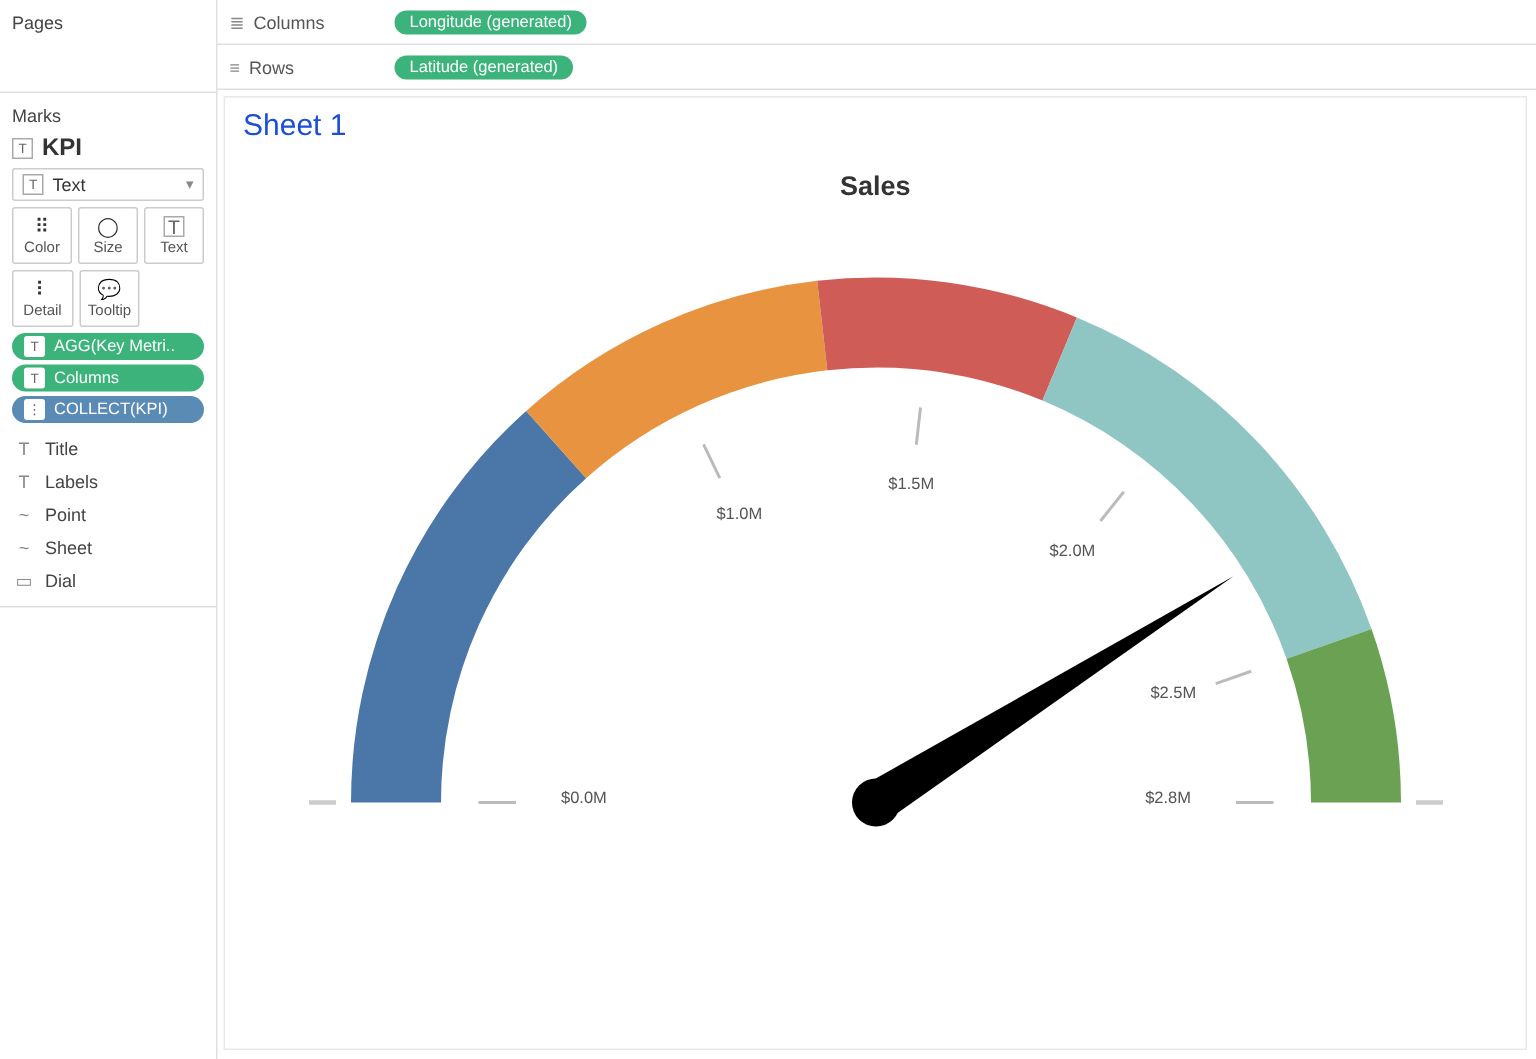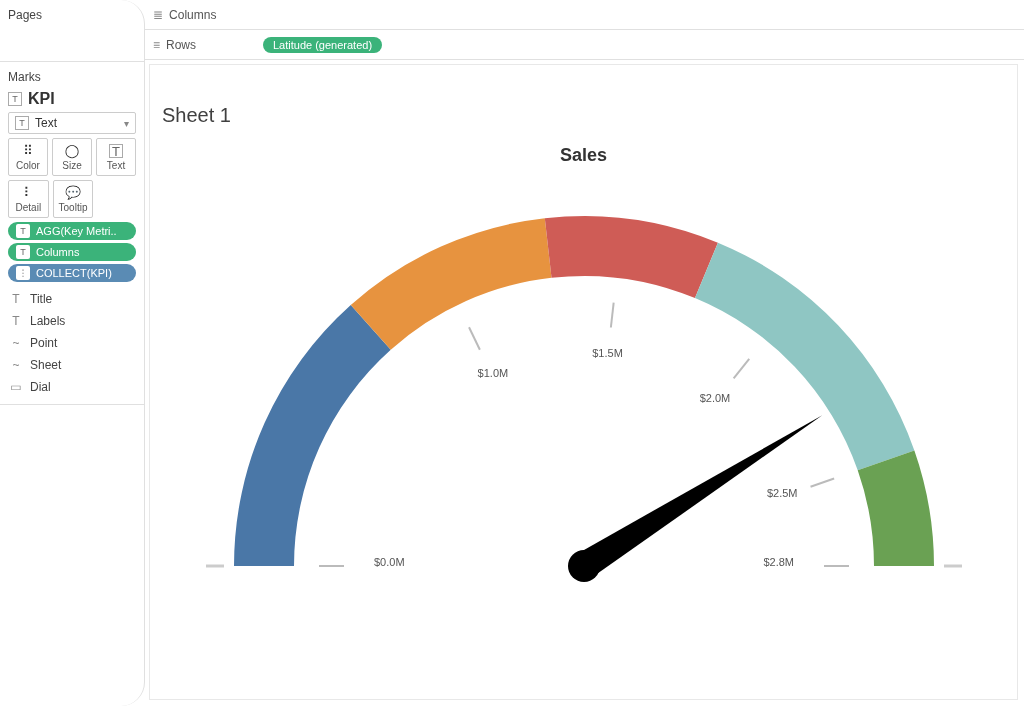--- a/index.html
+++ b/index.html
@@ -1,21 +1,21 @@
 <!DOCTYPE html>
 <html><head>
 <meta charset="utf-8">
 <style>
   * { box-sizing: border-box; font-family: -apple-system, "Segoe UI", Arial, sans-serif; }
   body { margin:0; background:#fff; color:#333; font-size:12px; }
 
   .app { display:flex; height:706px; width:1024px; }
 
   
-  .sidebar { width:145px; border-right:1px solid #e0e0e0; display:flex; flex-direction:column;border-radius:24px; }
+  .sidebar { width:145px; border-right:1px solid #e0e0e0; display:flex; flex-direction:column; }
   .sidegroup { border-bottom:1px solid #e0e0e0; padding:6px 8px 10px 8px; }
   .sidegroup h4 { margin:2px 0 6px 0; font-size:12px; font-weight:500; color:#444; }
   .sidegroup.pages { height:62px; }
   .sidegroup.filters { height:62px; }
   .marks-card { padding:6px 8px; }
   .kpi-line { display:flex; align-items:center; gap:6px; margin:4px 0; }
   .t-icon { display:inline-block; width:14px; height:14px; border:1px solid #aaa; font-size:9px; line-height:12px; text-align:center; color:#666; }
   .kpi-label { font-weight:700; font-size:16px; }
   .text-drop { border:1px solid #ccc; border-radius:2px; padding:3px 6px; display:flex; align-items:center; justify-content:space-between; margin:4px 0; cursor:pointer; }
   .text-drop .chev { color:#888; font-size:10px; }
@@ -33,21 +33,21 @@
 
   
   .main { flex:1; display:flex; flex-direction:column; }
   .shelf-row { height:30px; border-bottom:1px solid #e0e0e0; display:flex; align-items:center; }
   .shelf-row .shelf-label { width:110px; padding-left:8px; display:flex; align-items:center; gap:6px; color:#555; }
   .shelf-row .shelf-label .sic { color:#888; }
   .shelf-row .shelf-body { flex:1; display:flex; align-items:center; padding-left:8px; }
   .row-pill { background:#3bb37a; color:#fff; border-radius:10px; padding:2px 10px; font-size:11px; cursor:pointer; }
 
   .sheet-area { flex:1; position:relative; border:1px solid #e8e8e8; margin:4px 6px 6px 4px; }
-  .sheet-title { font-size:20px; color:#404040; padding:8px 12px;margin-top:31px; }
+  .sheet-title { font-size:20px; color:#1d4ed8; padding:8px 12px; }
   .gauge-title { text-align:center; font-weight:700; font-size:18px; color:#333; margin-top:10px; }
 
   .gauge-wrap { display:flex; flex-direction:column; align-items:center; }
   .gauge-svg { display:block; margin:0 auto; }
 
   .kpi-foot { text-align:center; margin-top:20px; font-size:14px; }
   .kpi-foot .ghost { background:#eee; color:#ccc; padding:2px 8px; margin-right:10px; }
   .kpi-foot .val { font-weight:700; font-size:15px; }
   .kpi-foot .tgt { color:#666; margin-left:6px; }
 
@@ -141,20 +141,23 @@
         </ul>
     </div>
   </div>
 
   <div class="main">
     <div class="shelf-row">
       <div class="shelf-label">
         <span class="sic">≣</span>
         <span>Columns</span>
       </div>
+      <div class="shelf-body">
+        <span class="row-pill">Longitude (generated)</span>
+      </div>
     </div>
     <div class="shelf-row">
       <div class="shelf-label">
         <span class="sic">≡</span>
         <span>Rows</span>
       </div>
       <div class="shelf-body">
         <span class="row-pill">Latitude (generated)</span>
       </div>
     </div>

